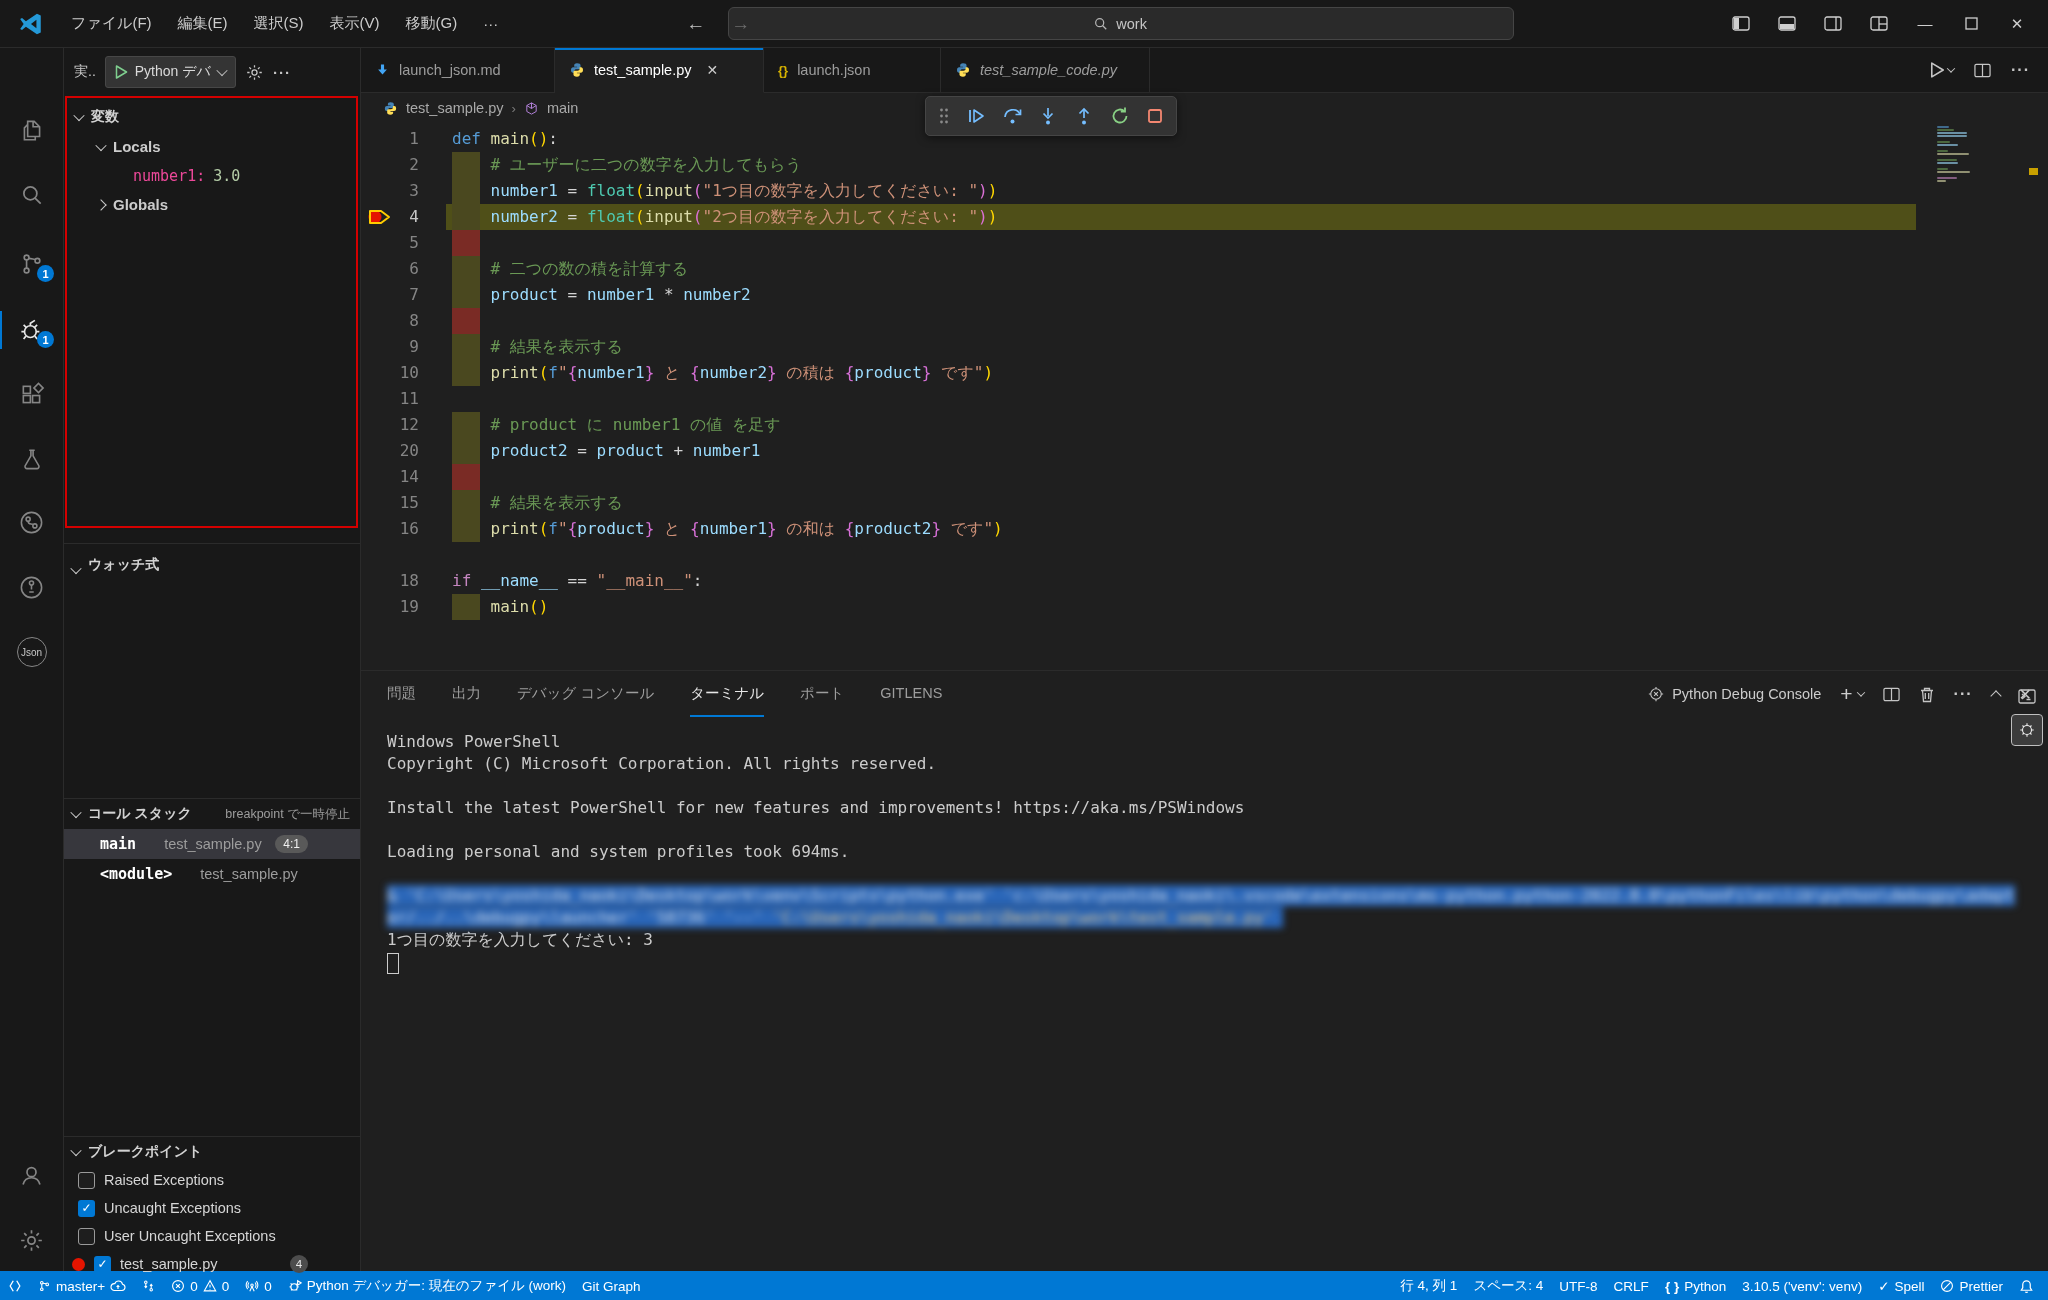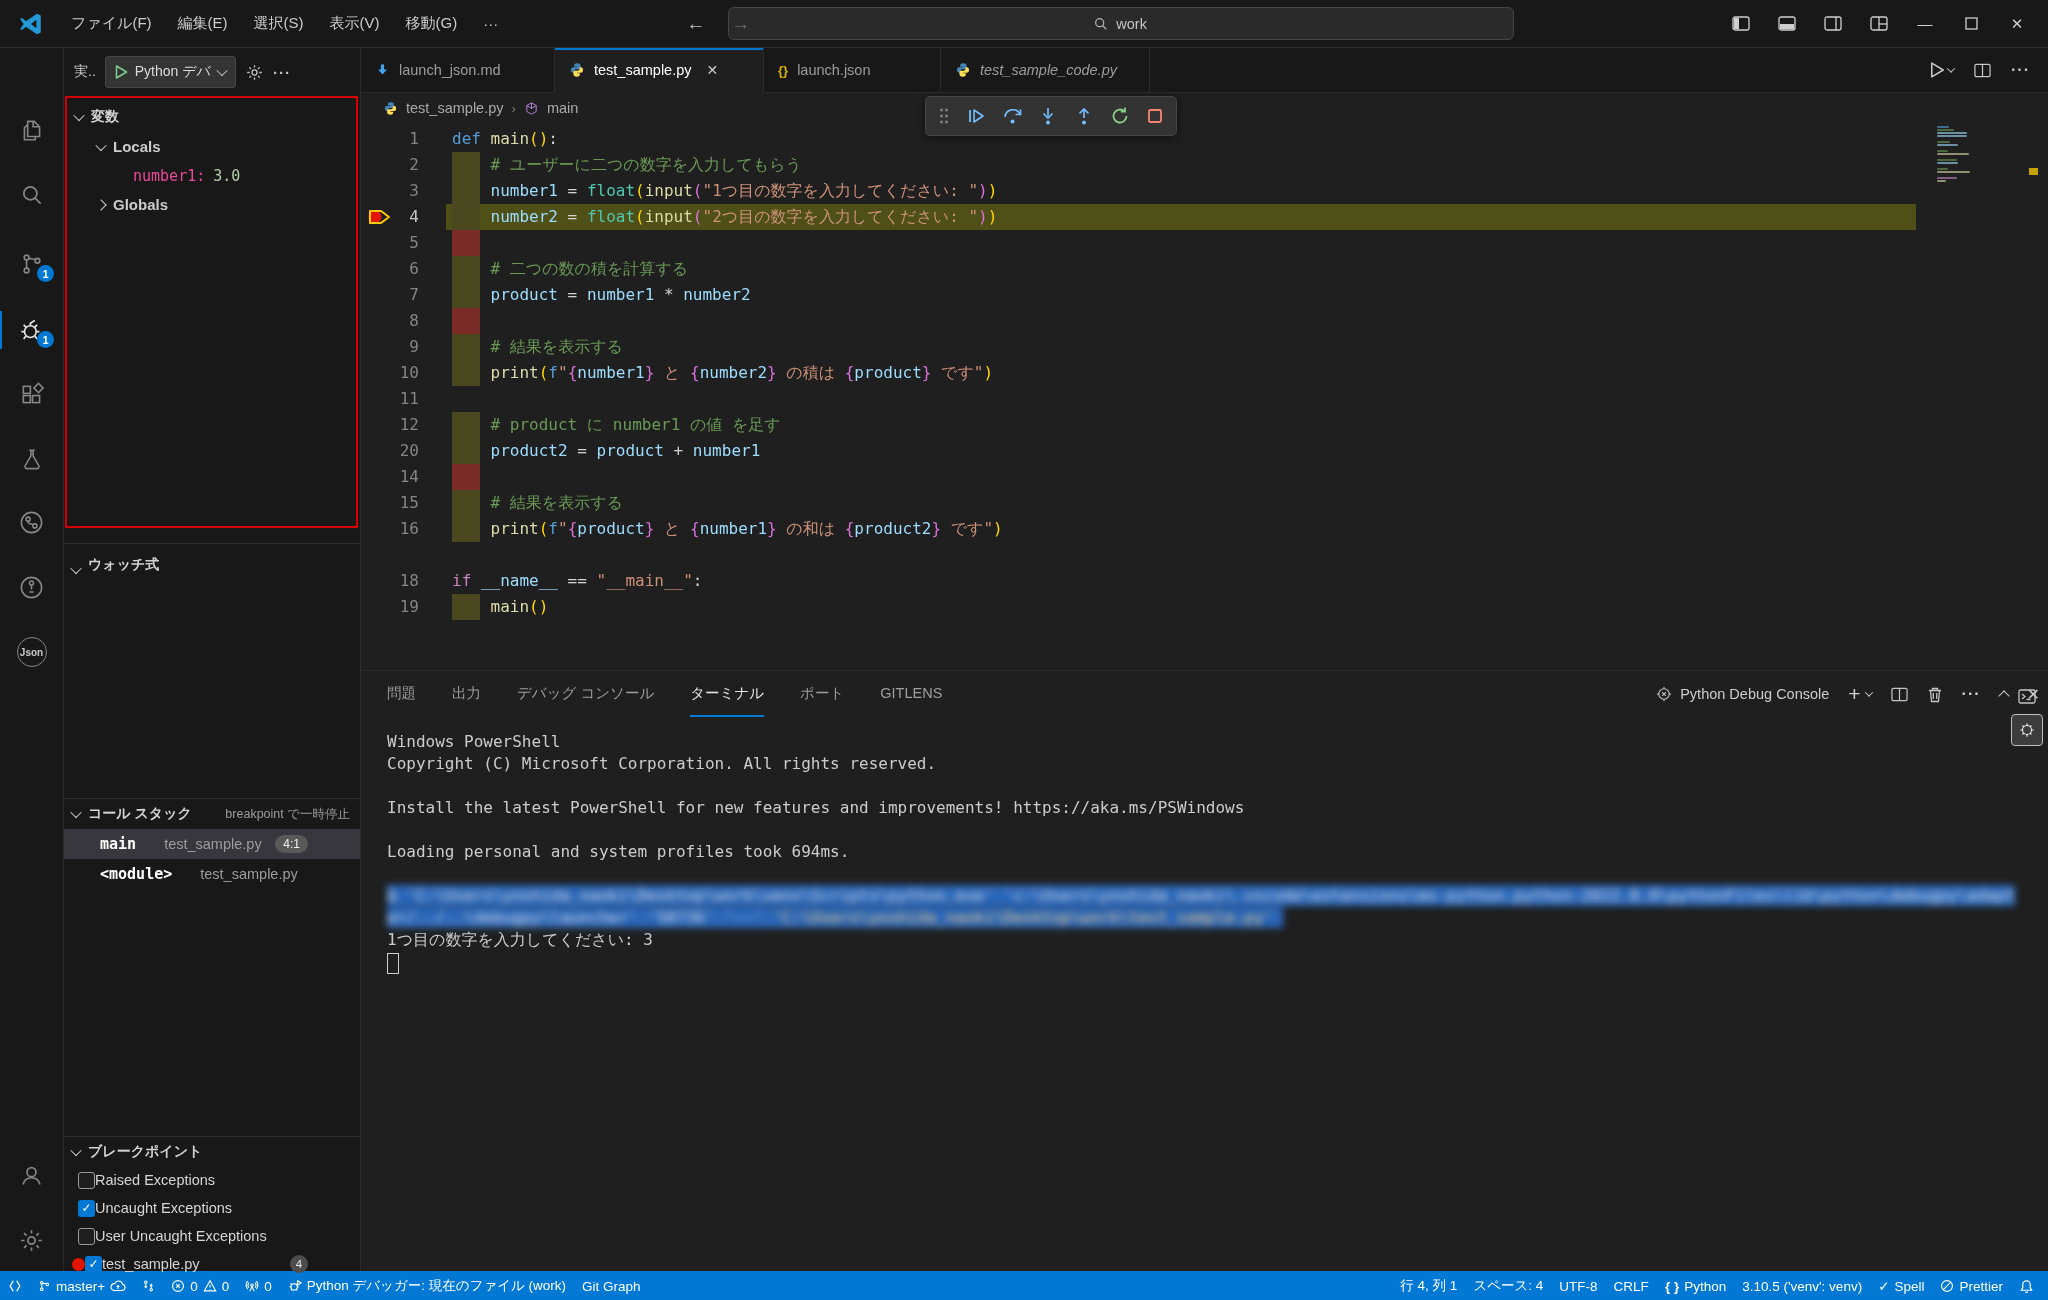--- a/index.html
+++ b/index.html
@@ -21,21 +21,21 @@
   
   .main{display:flex;height:1223px;}
   
   .activitybar{width:63px;background:#181818;border-right:1px solid #2b2b2b;position:relative;flex:none;}
   .ab-item{position:absolute;left:0;width:63px;height:50px;display:flex;align-items:center;justify-content:center;color:#868686;}
   .ab-item.active{color:#e7e7e7;}
   .ab-item.active::before{content:"";position:absolute;left:0;top:6px;bottom:6px;width:2px;background:#0078d4;}
   .ab-badge{position:absolute;right:9px;bottom:7px;min-width:17px;height:17px;border-radius:9px;background:#0078d4;
             color:#fff;font-size:11px;display:flex;align-items:center;justify-content:center;font-weight:bold;}
   .json-circ{width:28px;height:28px;border:1.6px solid #868686;border-radius:50%;display:flex;align-items:center;justify-content:center;
-             font-size:10px;color:#c9c9c9;font-weight:bold;}
+             font-size:10px;color:#c9c9c9;font-weight:normal;}
   
   .sidebar{width:296px;background:#181818;border-right:1px solid #2b2b2b;position:relative;flex:none;font-size:15px;}
   .run-header{height:48px;display:flex;align-items:center;padding:0 10px;gap:9px;}
   .run-label{color:#cccccc;font-size:14px;}
   .debug-dd{height:30px;background:#343434;border:1px solid #474747;border-radius:3px;display:flex;align-items:center;
             gap:7px;padding:0 9px;font-size:14px;color:#dadada;}
   .chev{width:7px;height:7px;border-right:1.6px solid #cccccc;border-bottom:1.6px solid #cccccc;display:inline-block;flex:none;}
   .chev.down{transform:rotate(45deg) translate(-1px,-1px);}
   .chev.right{transform:rotate(-45deg);}
   .sec-header{display:flex;align-items:center;gap:8px;padding-left:8px;font-weight:bold;font-size:14px;color:#d2d2d2;height:30px;}
@@ -46,21 +46,21 @@
   .cs-hdr{position:absolute;top:750px;left:0;right:0;border-top:1px solid #2b2b2b;}
   .cs-status{margin-left:auto;margin-right:10px;font-weight:normal;font-size:12.5px;color:#9d9d9d;}
   .cs-rows{position:absolute;top:781px;left:0;right:0;}
   .cs-row{height:30px;display:flex;align-items:center;font-size:14.5px;}
   .cs-row.sel{background:#37373d;}
   .cs-name{margin-left:36px;font-family:"DejaVu Sans Mono",monospace;color:#ffffff;font-weight:bold;font-size:15px;}
   .cs-file{margin-left:28px;color:#9d9d9d;}
   .cs-pill{margin-left:auto;margin-right:52px;background:#595959;color:#f0f0f0;border-radius:10px;font-size:12px;padding:2px 8px;}
   .bp-hdr{position:absolute;top:1088px;left:0;right:0;border-top:1px solid #2b2b2b;}
   .bp-rows{position:absolute;top:1118px;left:0;right:0;}
-  .bp-row{height:28px;display:flex;align-items:center;padding-left:14px;font-size:14.5px;color:#d6d6d6;}
+  .bp-row{height:28px;display:flex;align-items:center;gap:9px;padding-left:14px;font-size:14.5px;color:#d6d6d6;}
   .cbx{width:17px;height:17px;border-radius:3px;box-sizing:border-box;flex:none;}
   .cbx.off{border:1px solid #9a9a9a;background:#1e1e1e;}
   .cbx.on{background:#0078d4;color:#fff;display:flex;align-items:center;justify-content:center;font-size:12px;}
   .bp-dot{width:13px;height:13px;border-radius:50%;background:#e51400;flex:none;margin-left:-6px;}
   .bp-pill{margin-left:auto;margin-right:52px;background:#4d4d4d;color:#e8e8e8;border-radius:9px;min-width:18px;height:18px;
            font-size:11.5px;display:flex;align-items:center;justify-content:center;}
   
   .editor-col{flex:1;display:flex;flex-direction:column;position:relative;background:#1f1f1f;min-width:0;}
   .tabbar{height:44px;background:#181818;display:flex;border-bottom:1px solid #2b2b2b;flex:none;}
   .tab{display:flex;align-items:center;gap:9px;padding:0 14px;border-right:1px solid #2b2b2b;font-size:14.5px;
@@ -92,21 +92,21 @@
                  z-index:30;padding:0 4px;}
   .minimap{position:absolute;top:3px;right:36px;width:79px;height:64px;}
   .minimap .mrow{position:absolute;left:4px;height:2px;border-radius:1px;opacity:.6;}
   .scroll-mark{position:absolute;top:45px;right:10px;width:9px;height:7px;background:#c8a000;}
   
   .panel{flex:1;border-top:1px solid #2b2b2b;position:relative;background:#1f1f1f;min-height:0;}
   .panel-header{height:46px;display:flex;align-items:center;padding-left:26px;}
   .ptabs{display:flex;align-items:flex-start;gap:36px;height:100%;}
   .ptab{height:100%;display:flex;align-items:center;font-size:14.5px;color:#9d9d9d;border-bottom:2px solid transparent;box-sizing:border-box;}
   .ptab.active{color:#e7e7e7;border-bottom-color:#0078d4;}
-  .ph-right{margin-left:auto;display:flex;align-items:center;gap:19px;padding-right:8px;color:#cccccc;}
+  .ph-right{margin-left:auto;display:flex;align-items:center;gap:19px;padding-right:16px;color:#cccccc;}
   .ph-label{display:flex;align-items:center;gap:7px;font-size:14.5px;color:#cccccc;}
   .plus-dd{display:flex;align-items:center;gap:5px;}
   .panel-body{position:absolute;top:46px;left:0;right:0;bottom:0;padding:14px 0 0 26px;font-family:"DejaVu Sans Mono",monospace;
               font-size:16px;line-height:22px;color:#cccccc;}
   .trow{height:22px;white-space:pre;}
   .blur-wrap{width:1628px;white-space:pre-wrap;word-break:break-all;filter:blur(3.5px);}
   .blur-wrap span{background:#2a66b8;padding:1px 0;}
   .t-cursor{width:10px;height:19px;border:1px solid #cccccc;margin-top:2px;}
   .term-rail{position:absolute;top:10px;right:6px;display:flex;flex-direction:column;gap:4px;}
   .rail-item{width:30px;height:30px;display:flex;align-items:center;justify-content:center;color:#c5c5c5;position:relative;}

